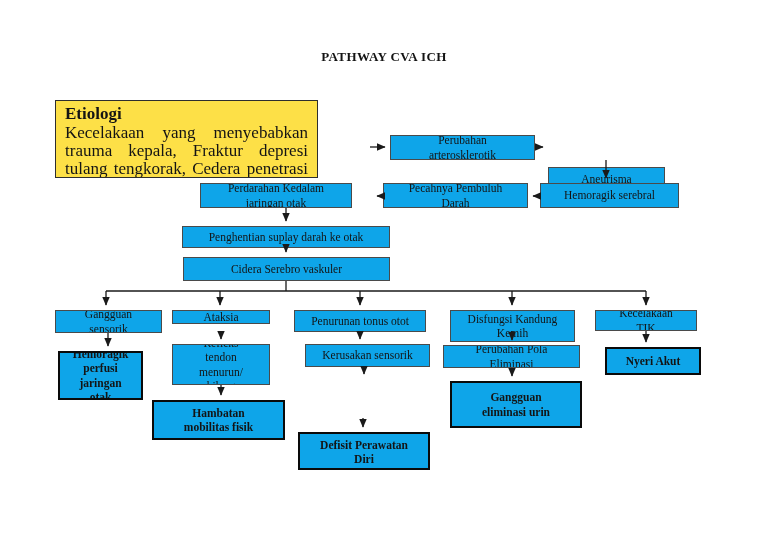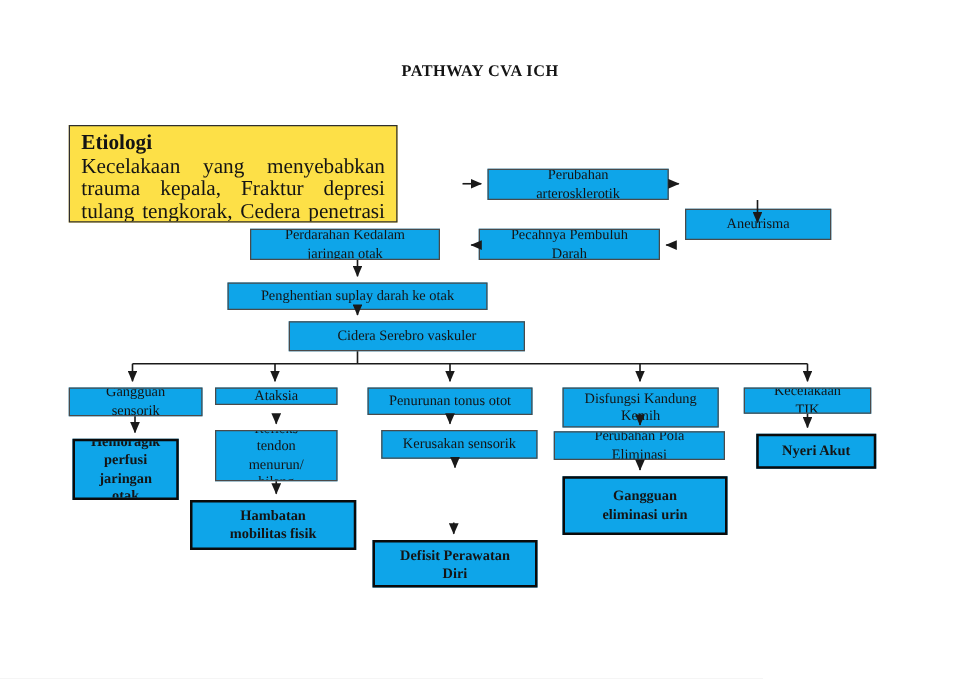--- a/index.html
+++ b/index.html
@@ -46,23 +46,24 @@
   <div class="etiologi">
     <div class="et-head">Etiologi</div>
     <div class="et-body">Kecelakaan yang menyebabkan trauma kepala, Fraktur depresi tulang tengkorak, Cedera penetrasi peluru, Jatuh , Kecelakaan kendaraan bermotor, Hipertensi, Aneurisma, Obat, Merokok</div>
   </div>
 
   <div class="node" style="left:390px;top:135px;width:145px;height:25px;">Perubahan arterosklerotik</div>
   <div class="node" style="left:548px;top:135px;width:117px;height:25px;margin-top:32px;">Aneurisma</div>
 
   <div class="node" style="left:200px;top:183px;width:152px;height:25px;">Perdarahan Kedalam jaringan otak</div>
   <div class="node" style="left:383px;top:183px;width:145px;height:25px;">Pecahnya Pembuluh Darah</div>
+  <div class="node" style="left:540px;top:183px;width:139px;height:25px;">Hemoragik serebral</div>
 
   <div class="node" style="left:182px;top:226px;width:208px;height:22px;">Penghentian suplay darah ke otak</div>
-  <div class="node" style="left:183px;top:257px;width:189px;height:24px;margin-left:48px;">Cidera Serebro vaskuler</div>
+  <div class="node" style="left:183px;top:257px;width:207px;height:24px;">Cidera Serebro vaskuler</div>
 
   <div class="node" style="left:55px;top:310px;width:107px;height:23px;">Gangguan sensorik</div>
   <div class="node" style="left:172px;top:310px;width:98px;height:14px;">Ataksia</div>
   <div class="node" style="left:294px;top:310px;width:132px;height:22px;">Penurunan tonus otot</div>
   <div class="node" style="left:450px;top:310px;width:125px;height:32px;">Disfungsi Kandung Kemih</div>
   <div class="node" style="left:595px;top:310px;width:102px;height:21px;">Kecelakaan TIK</div>
 
   <div class="node emph" style="left:58px;top:351px;width:85px;height:49px;">Hemoragik perfusi jaringan otak</div>
   <div class="node" style="left:172px;top:344px;width:98px;height:41px;">Refleks tendon menurun/ hilang</div>
   <div class="node" style="left:305px;top:344px;width:125px;height:23px;">Kerusakan sensorik</div>

